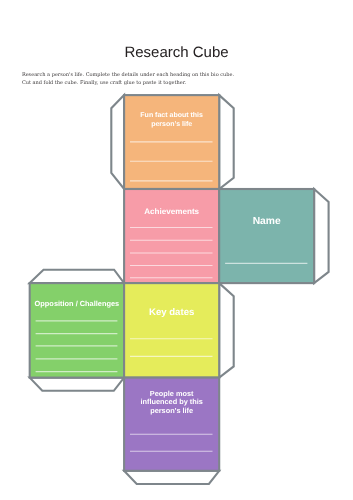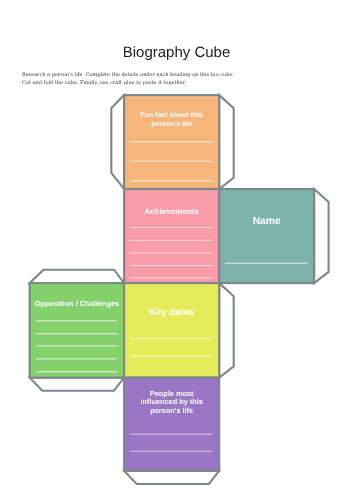--- a/index.html
+++ b/index.html
@@ -18,21 +18,21 @@
   .panel{stroke:#7e868b;stroke-width:2.1;}
   .wline{stroke:#ffffff;stroke-width:1.15;opacity:0.62;}
   .ptext{fill:#ffffff;font-family:"Liberation Sans",sans-serif;font-weight:bold;
          font-size:7.3px;text-anchor:middle;
          -webkit-font-smoothing:antialiased;text-rendering:geometricPrecision;}
 </style>
 </head>
 <body>
 
 <div id="page">
-  <div class="title">Biography Cube</div>
+  <div class="title">Research Cube</div>
   <div class="instr">Research a person's life. Complete the details under each heading on this bio cube.
 Cut and fold the cube. Finally, use craft glue to paste it together.</div>
   <svg id="net" width="353" height="500" viewBox="0 0 353 500">
     <defs>
       <filter id="grayaa" x="-25%" y="-25%" width="150%" height="150%" color-interpolation-filters="sRGB">
         <feComponentTransfer>
             <feFuncA type="identity"></feFuncA>
           </feComponentTransfer>
       </filter>
     </defs>

